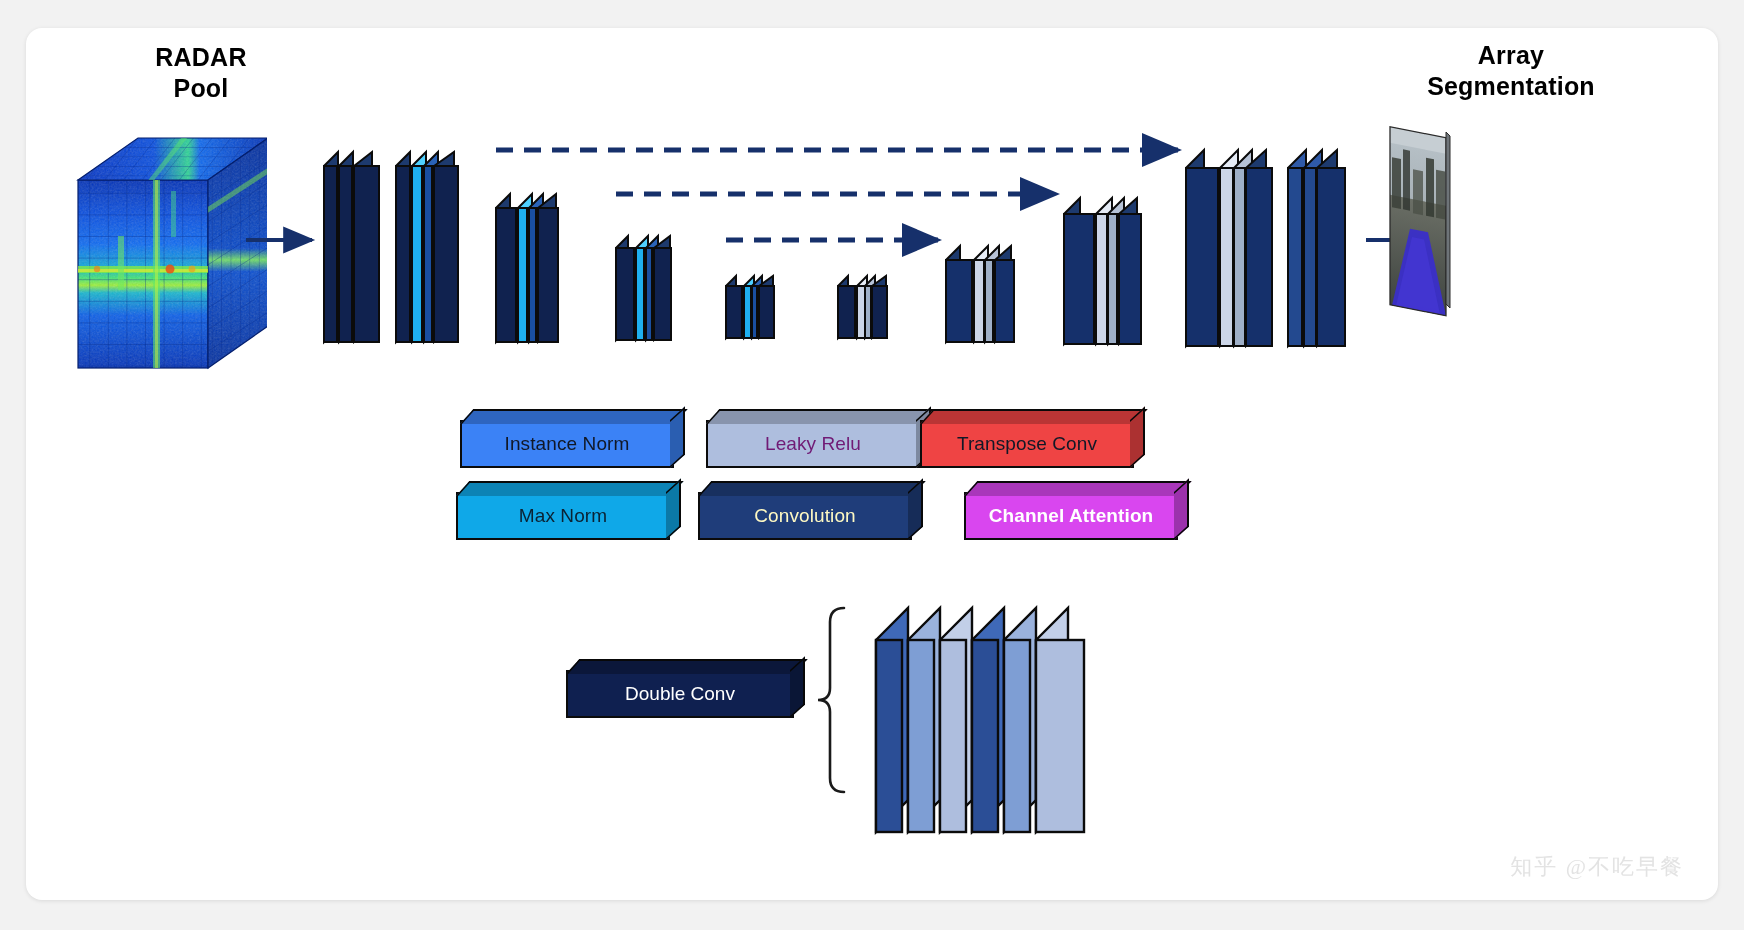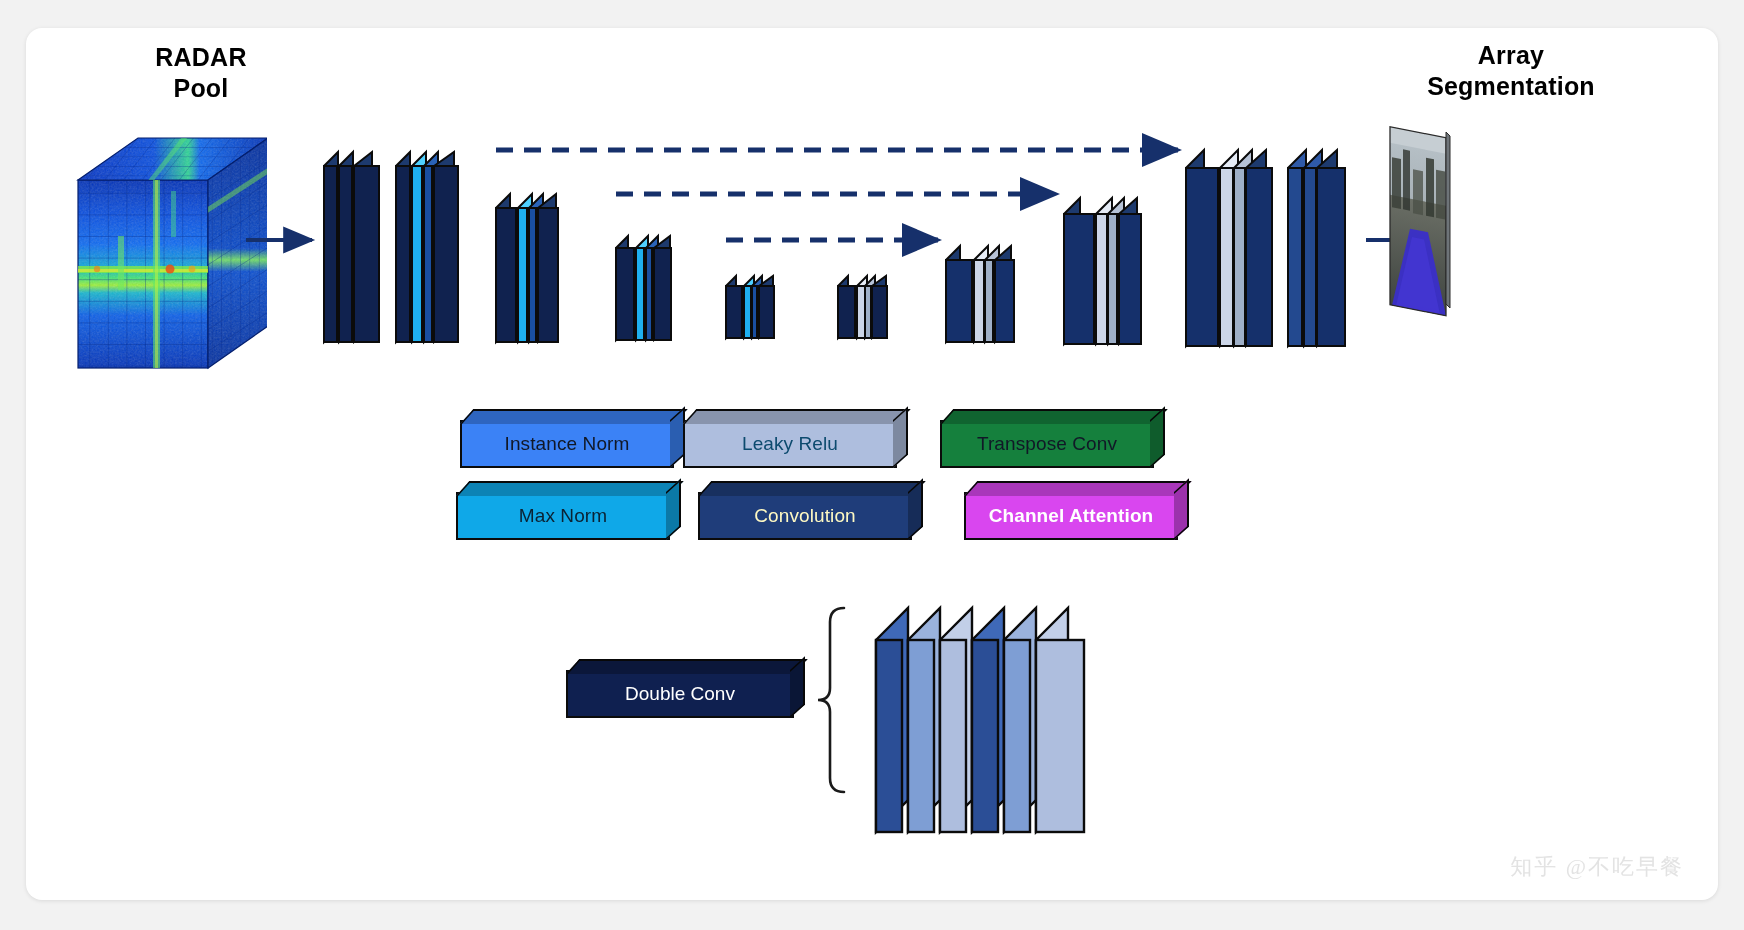--- a/index.html
+++ b/index.html
@@ -391,24 +391,24 @@
 
       <polygon points="60,6 64,10 64,182 60,178" fill="#6e7479" stroke="#2b2b2b" stroke-width="1"></polygon>
     </svg>
 
     <div id="legend">
 
       <div class="lg-row r1">
         <div class="lg-box" id="lg-0-0" style="left: 4px; width: 214px; background: #3b82f6; color: rgb(17, 24, 39);">
           <span class="lg-label">Instance Norm</span>
         </div>
-        <div class="lg-box" id="lg-0-1" style="left: 227px; width: 214px; background: rgb(174, 190, 222); color: #0c4a6e;">
+        <div class="lg-box" id="lg-0-1" style="left: 250px; width: 214px; background: rgb(174, 190, 222); color: #701a75;">
           <span class="lg-label">Leaky Relu</span>
         </div>
-        <div class="lg-box" id="lg-0-2" style="left: 484px; width: 214px; background: #15803d; color: rgb(17, 24, 39);">
+        <div class="lg-box" id="lg-0-2" style="left: 464px; width: 214px; background: #ef4444; color: rgb(17, 24, 39);">
           <span class="lg-label">Transpose Conv</span>
         </div>
       </div>
 
       <div class="lg-row r2">
         <div class="lg-box" id="lg-1-0" style="left: 0px; width: 214px; background: rgb(15, 168, 232); color: rgb(11, 34, 51);">
           <span class="lg-label">Max Norm</span>
         </div>
         <div class="lg-box" id="lg-1-1" style="left: 242px; width: 214px; background: rgb(31, 61, 122); color: #fef9c3;">
           <span class="lg-label">Convolution</span>

